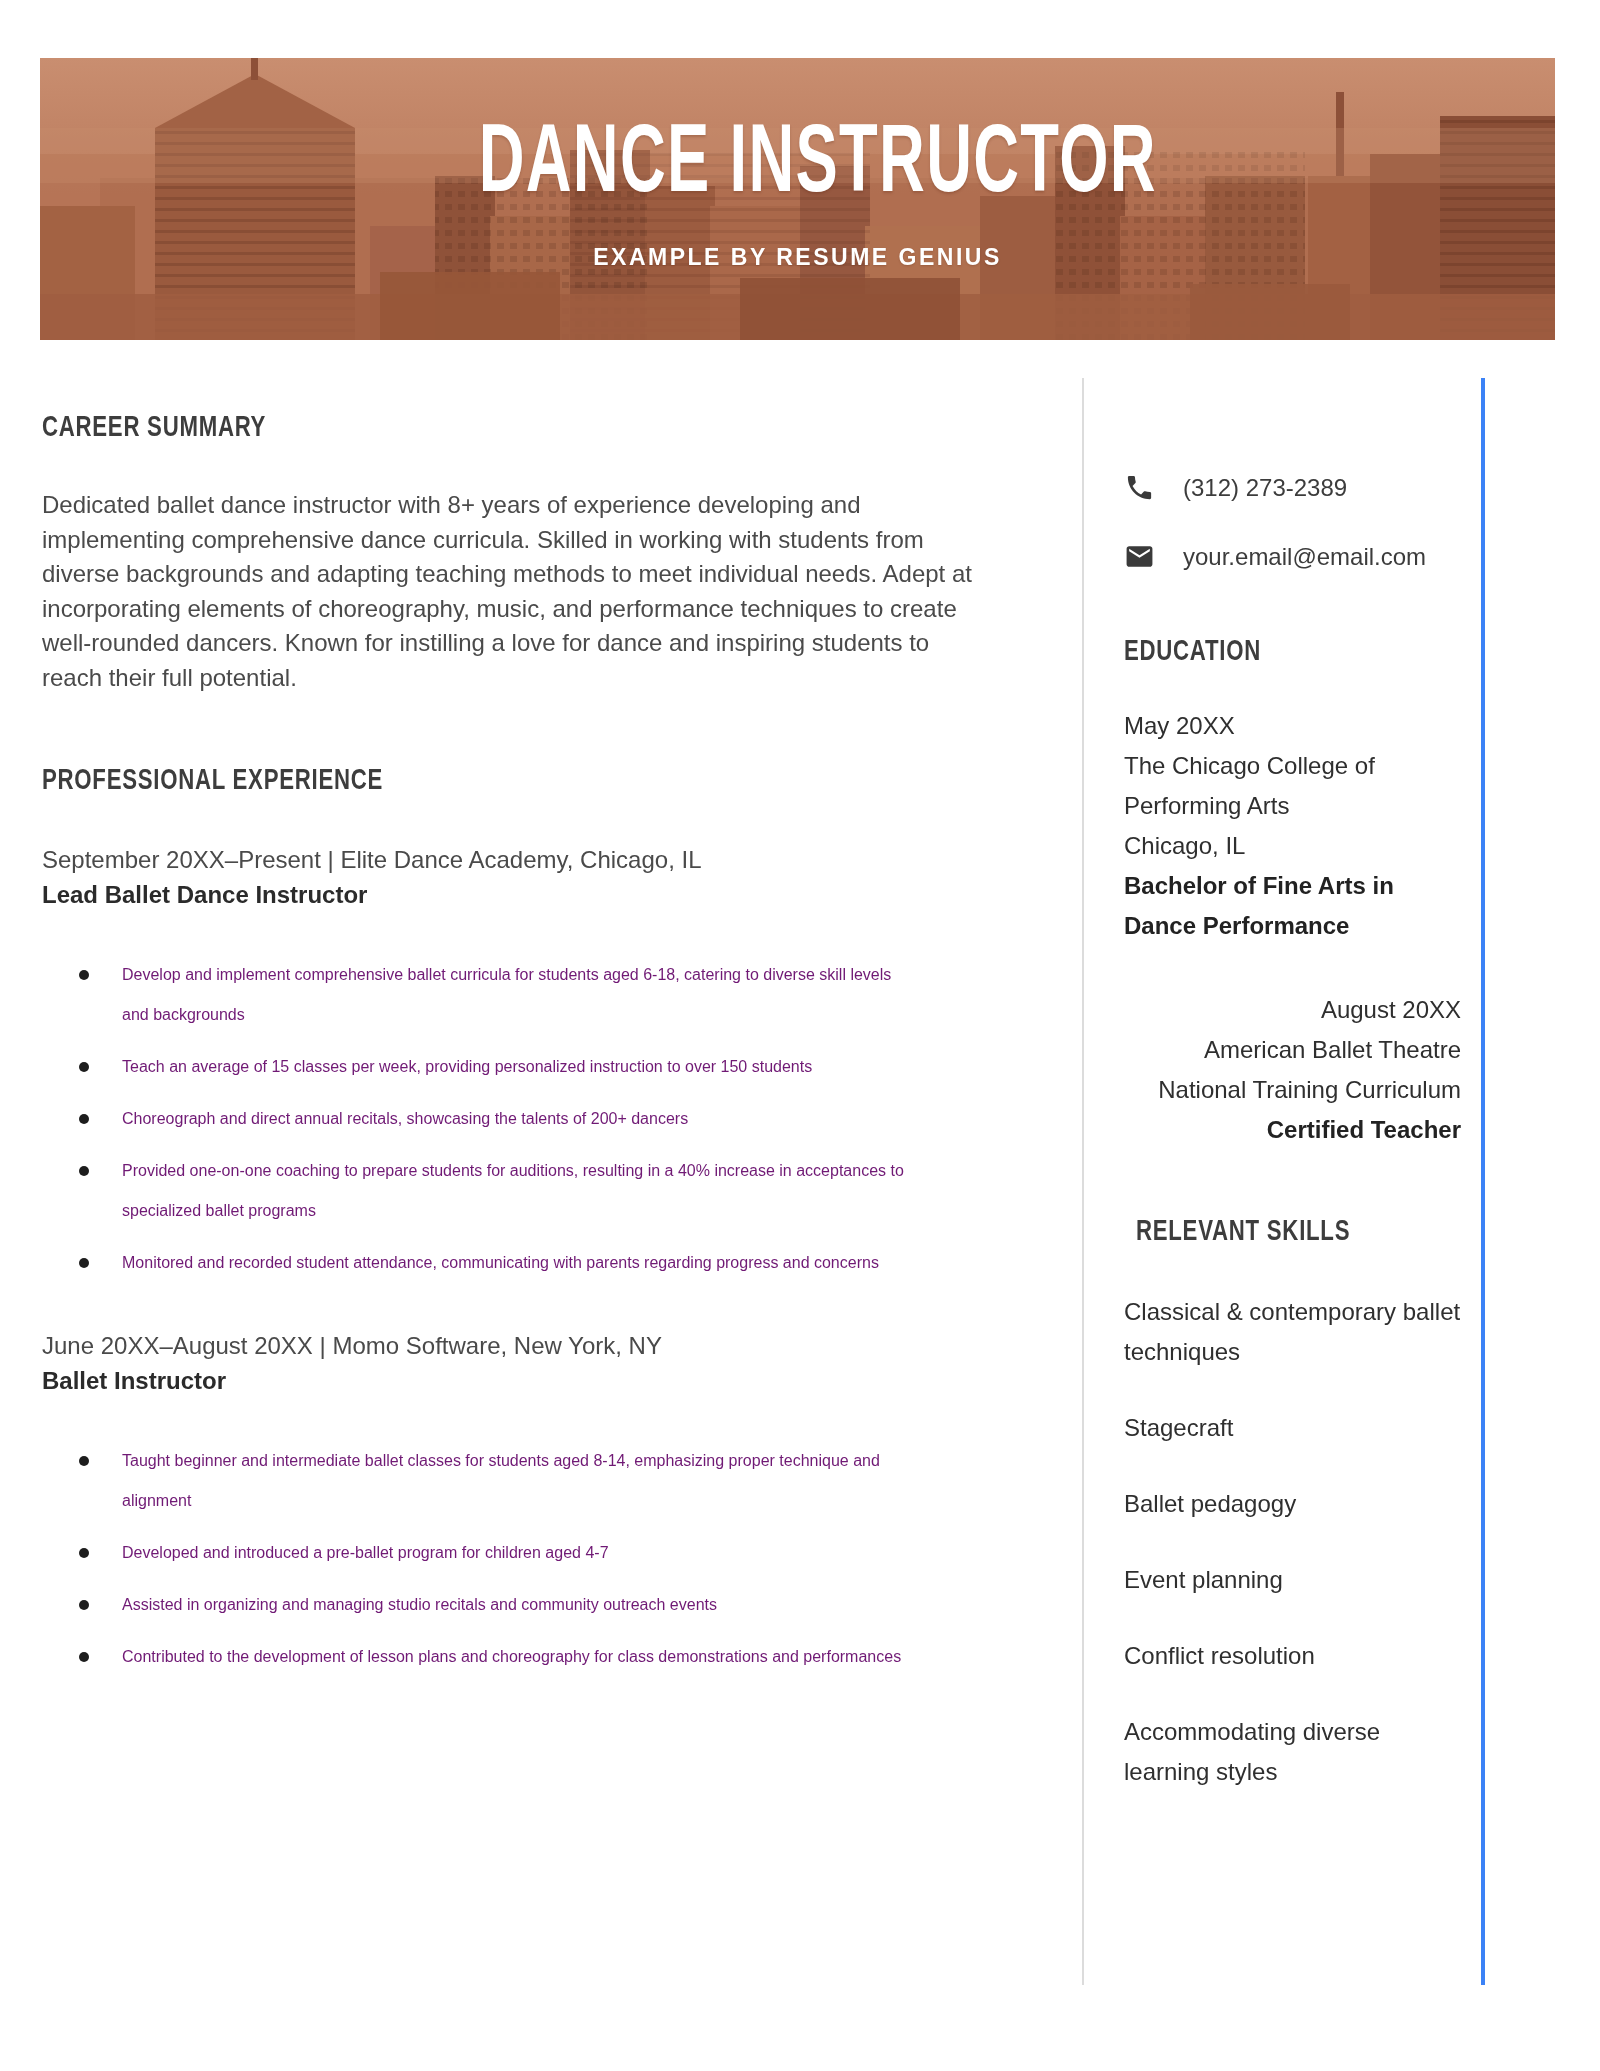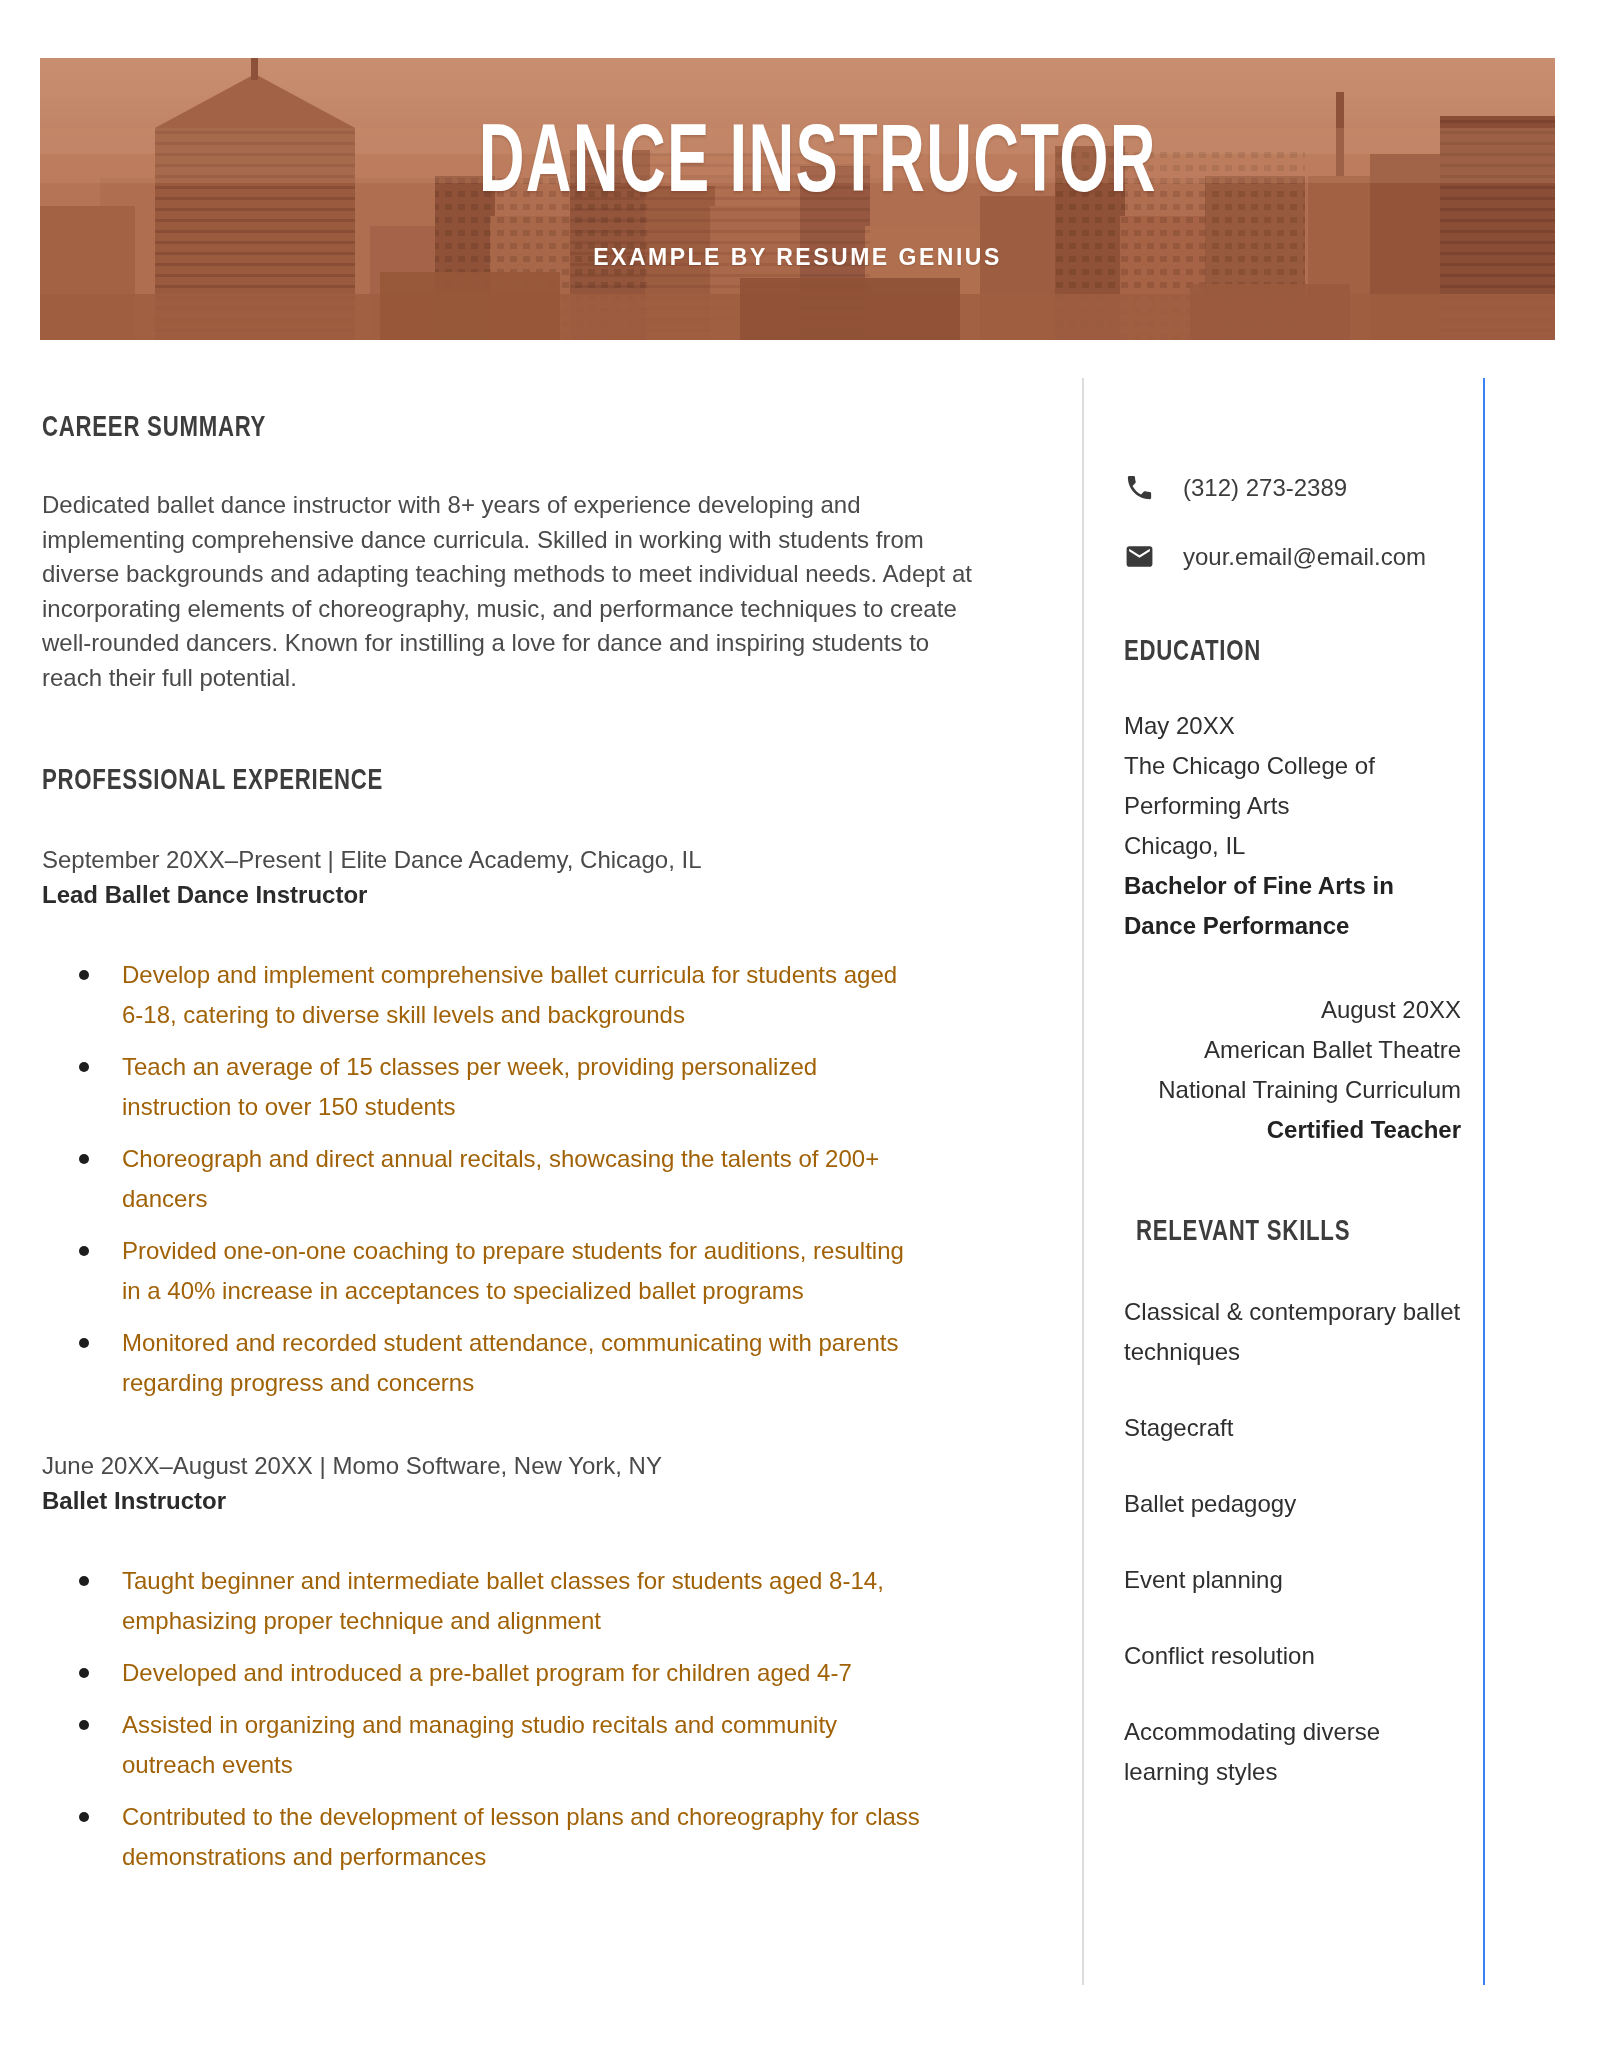--- a/index.html
+++ b/index.html
@@ -35,28 +35,28 @@
   .main-col .section-heading.second { margin-top:66px; }
   .summary-text {
     margin:44px 0 0; width:950px; font-size:24px; line-height:34.5px; color:#4a4a4a;
   }
   .job { margin-top:46px; }
   .job-meta { font-size:24px; line-height:33px; color:#4a4a4a; }
   .job-role { font-size:24px; line-height:37px; font-weight:700; color:#2b2b2b; }
   .bullets { list-style:none; margin:42px 0 0; padding:0; }
   .bullets li {
     position:relative; padding-left:80px; padding-right:130px; margin-bottom:12px;
-    font-size:24px; line-height:40px; color:#a16207;
+    font-size:16px; line-height:40px; color:#701a75;
   }
   .dot { position:absolute; left:37px; top:15px; width:10px; height:10px; border-radius:50%; background:#1d1d1d; }
 
   
   .sidebar {
     position:absolute; left:1082px; top:378px; width:403px; height:1607px; box-sizing:border-box;
-    border-left:2px solid #dcdcdc; border-right:2px solid #3b82f6;
+    border-left:2px solid #dcdcdc; border-right:4px solid #3b82f6;
     padding:0 22px 0 40px;
   }
   .contact-row { display:flex; align-items:center; margin-top:38px; }
   .contact-row.first { margin-top:94px; }
   .contact-row svg { width:31px; height:31px; flex:0 0 31px; fill:#3a3a3a; }
   .contact-text { margin-left:28px; font-size:24px; color:#3c3c3c; }
   .sidebar .section-heading.edu { margin-top:60px; }
   .sidebar .section-heading.skills { margin-top:62px;margin-left:12px; }
   .edu-entry { margin-top:38px; font-size:24px; line-height:40px; color:#2f2f2f; width:337px; }
   .edu-entry + .edu-entry { margin-top:44px;text-align:right; }

